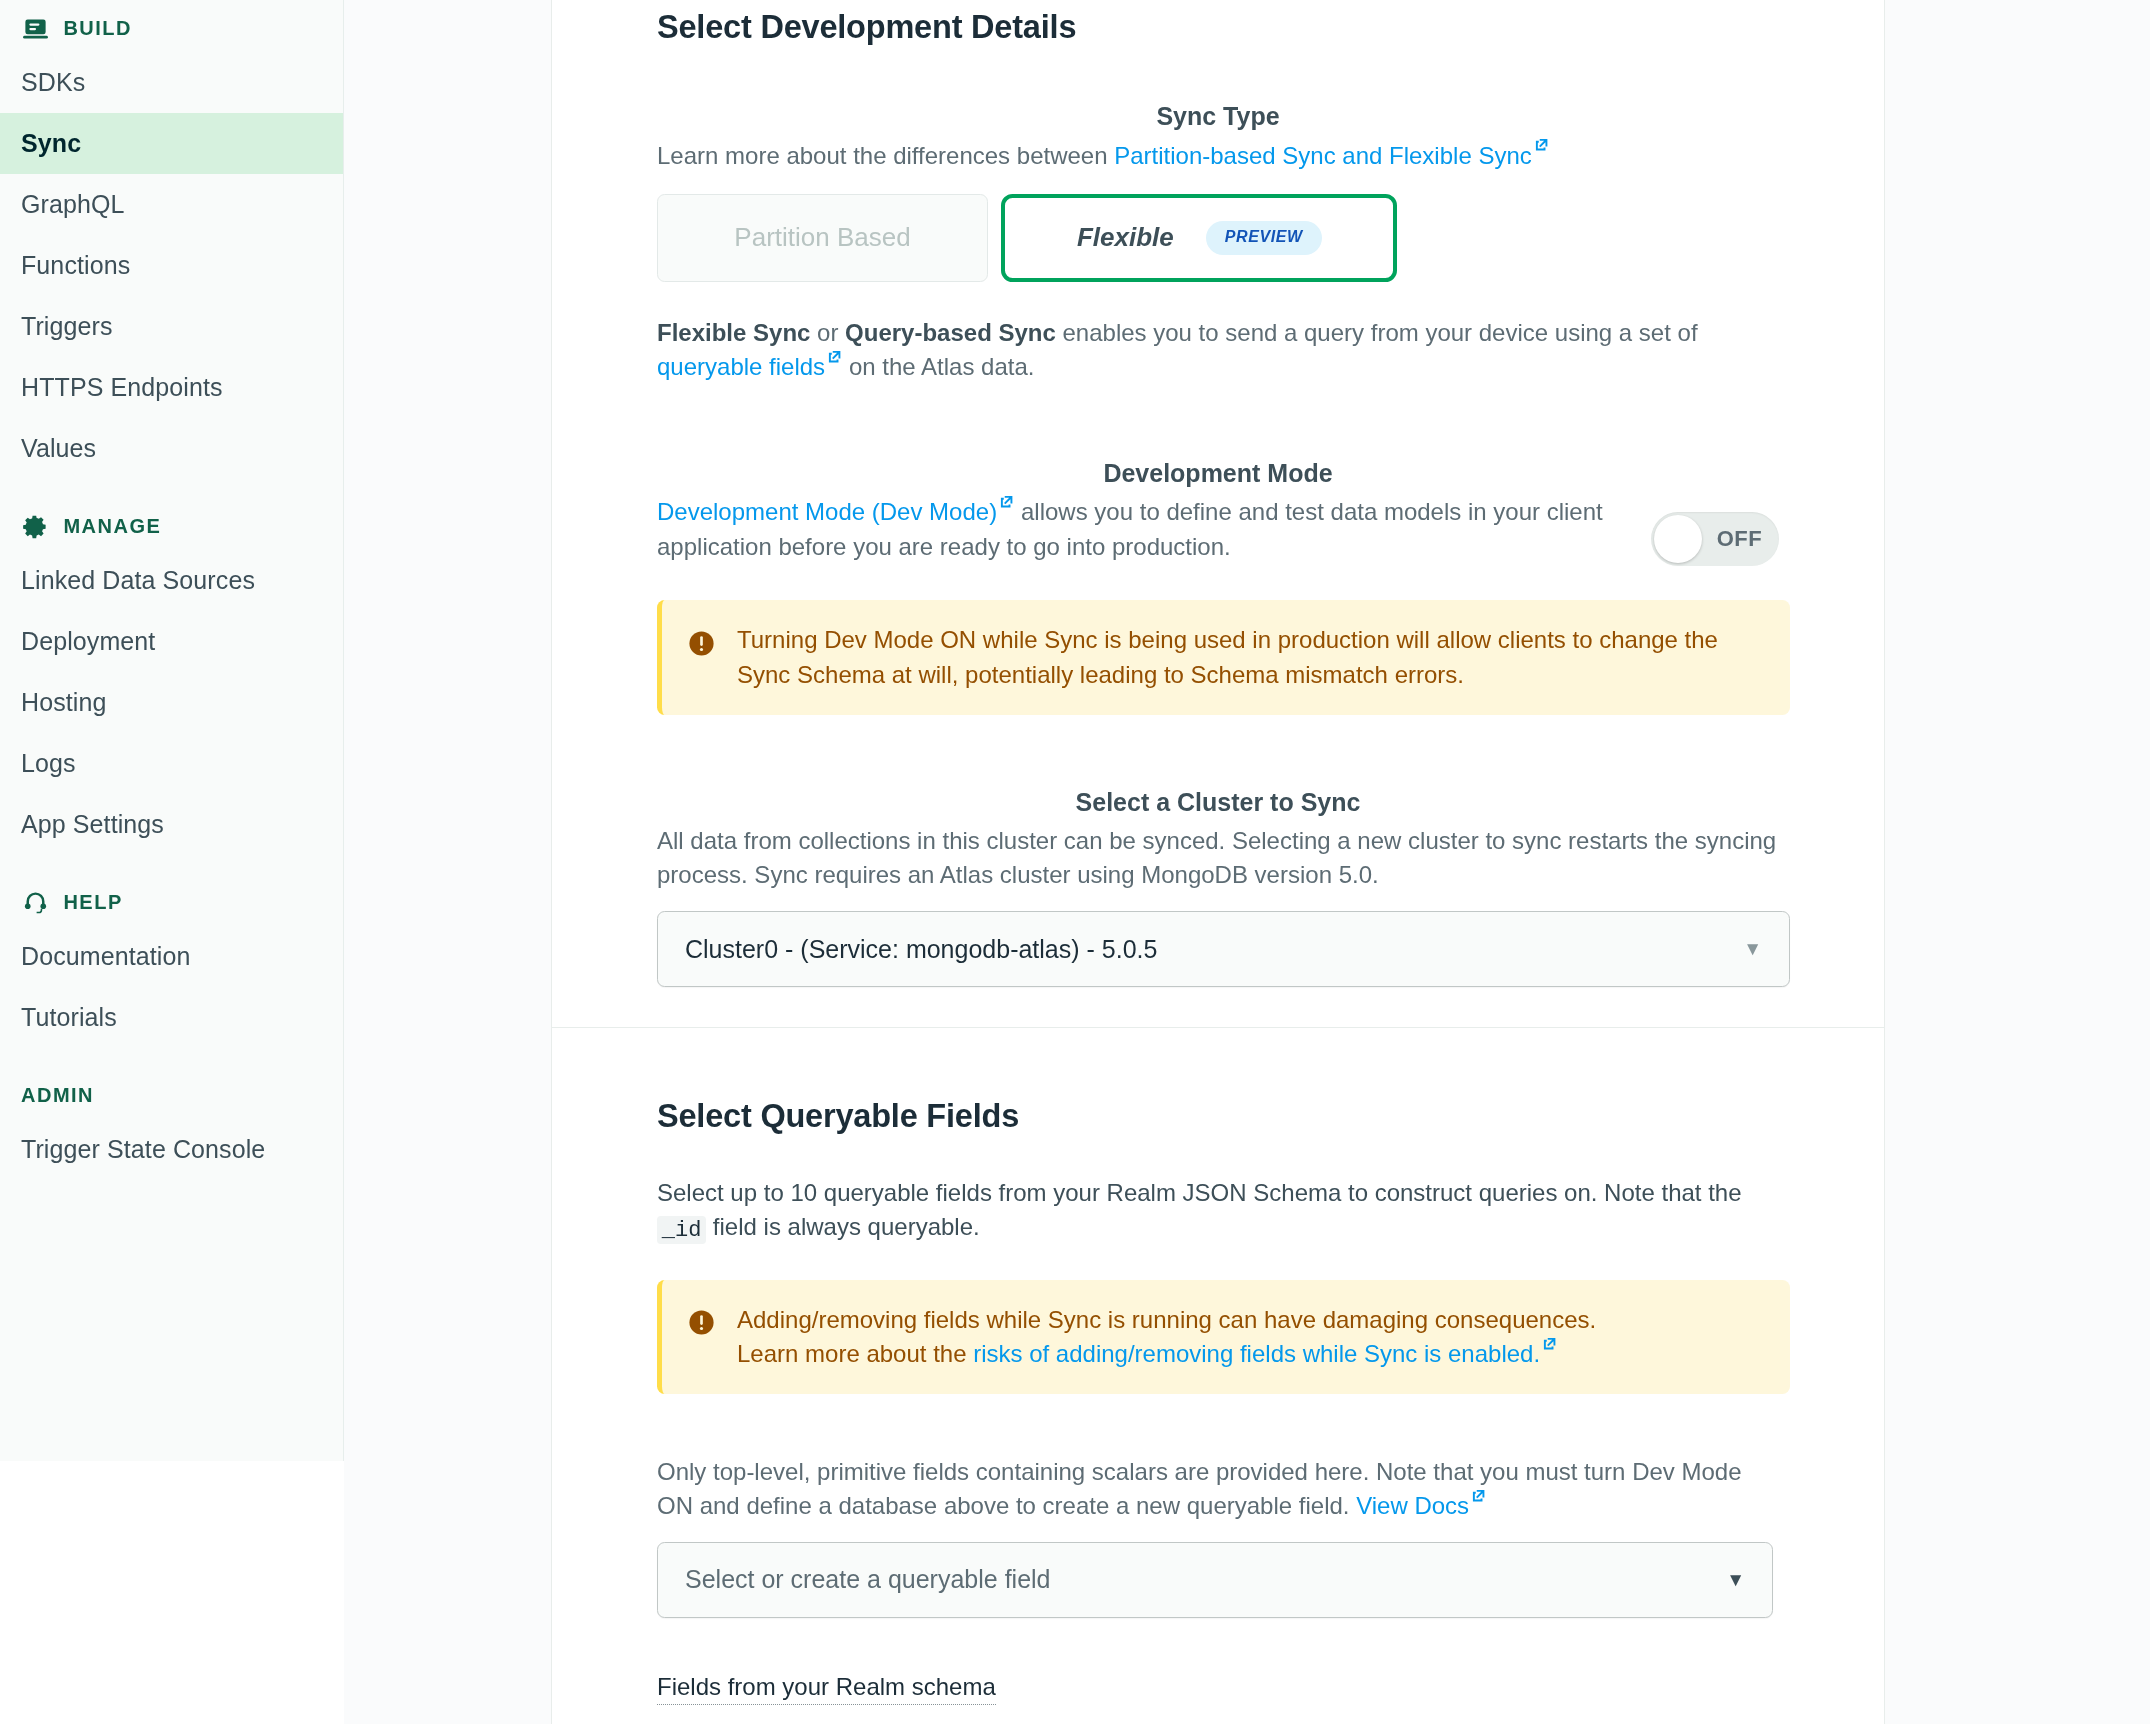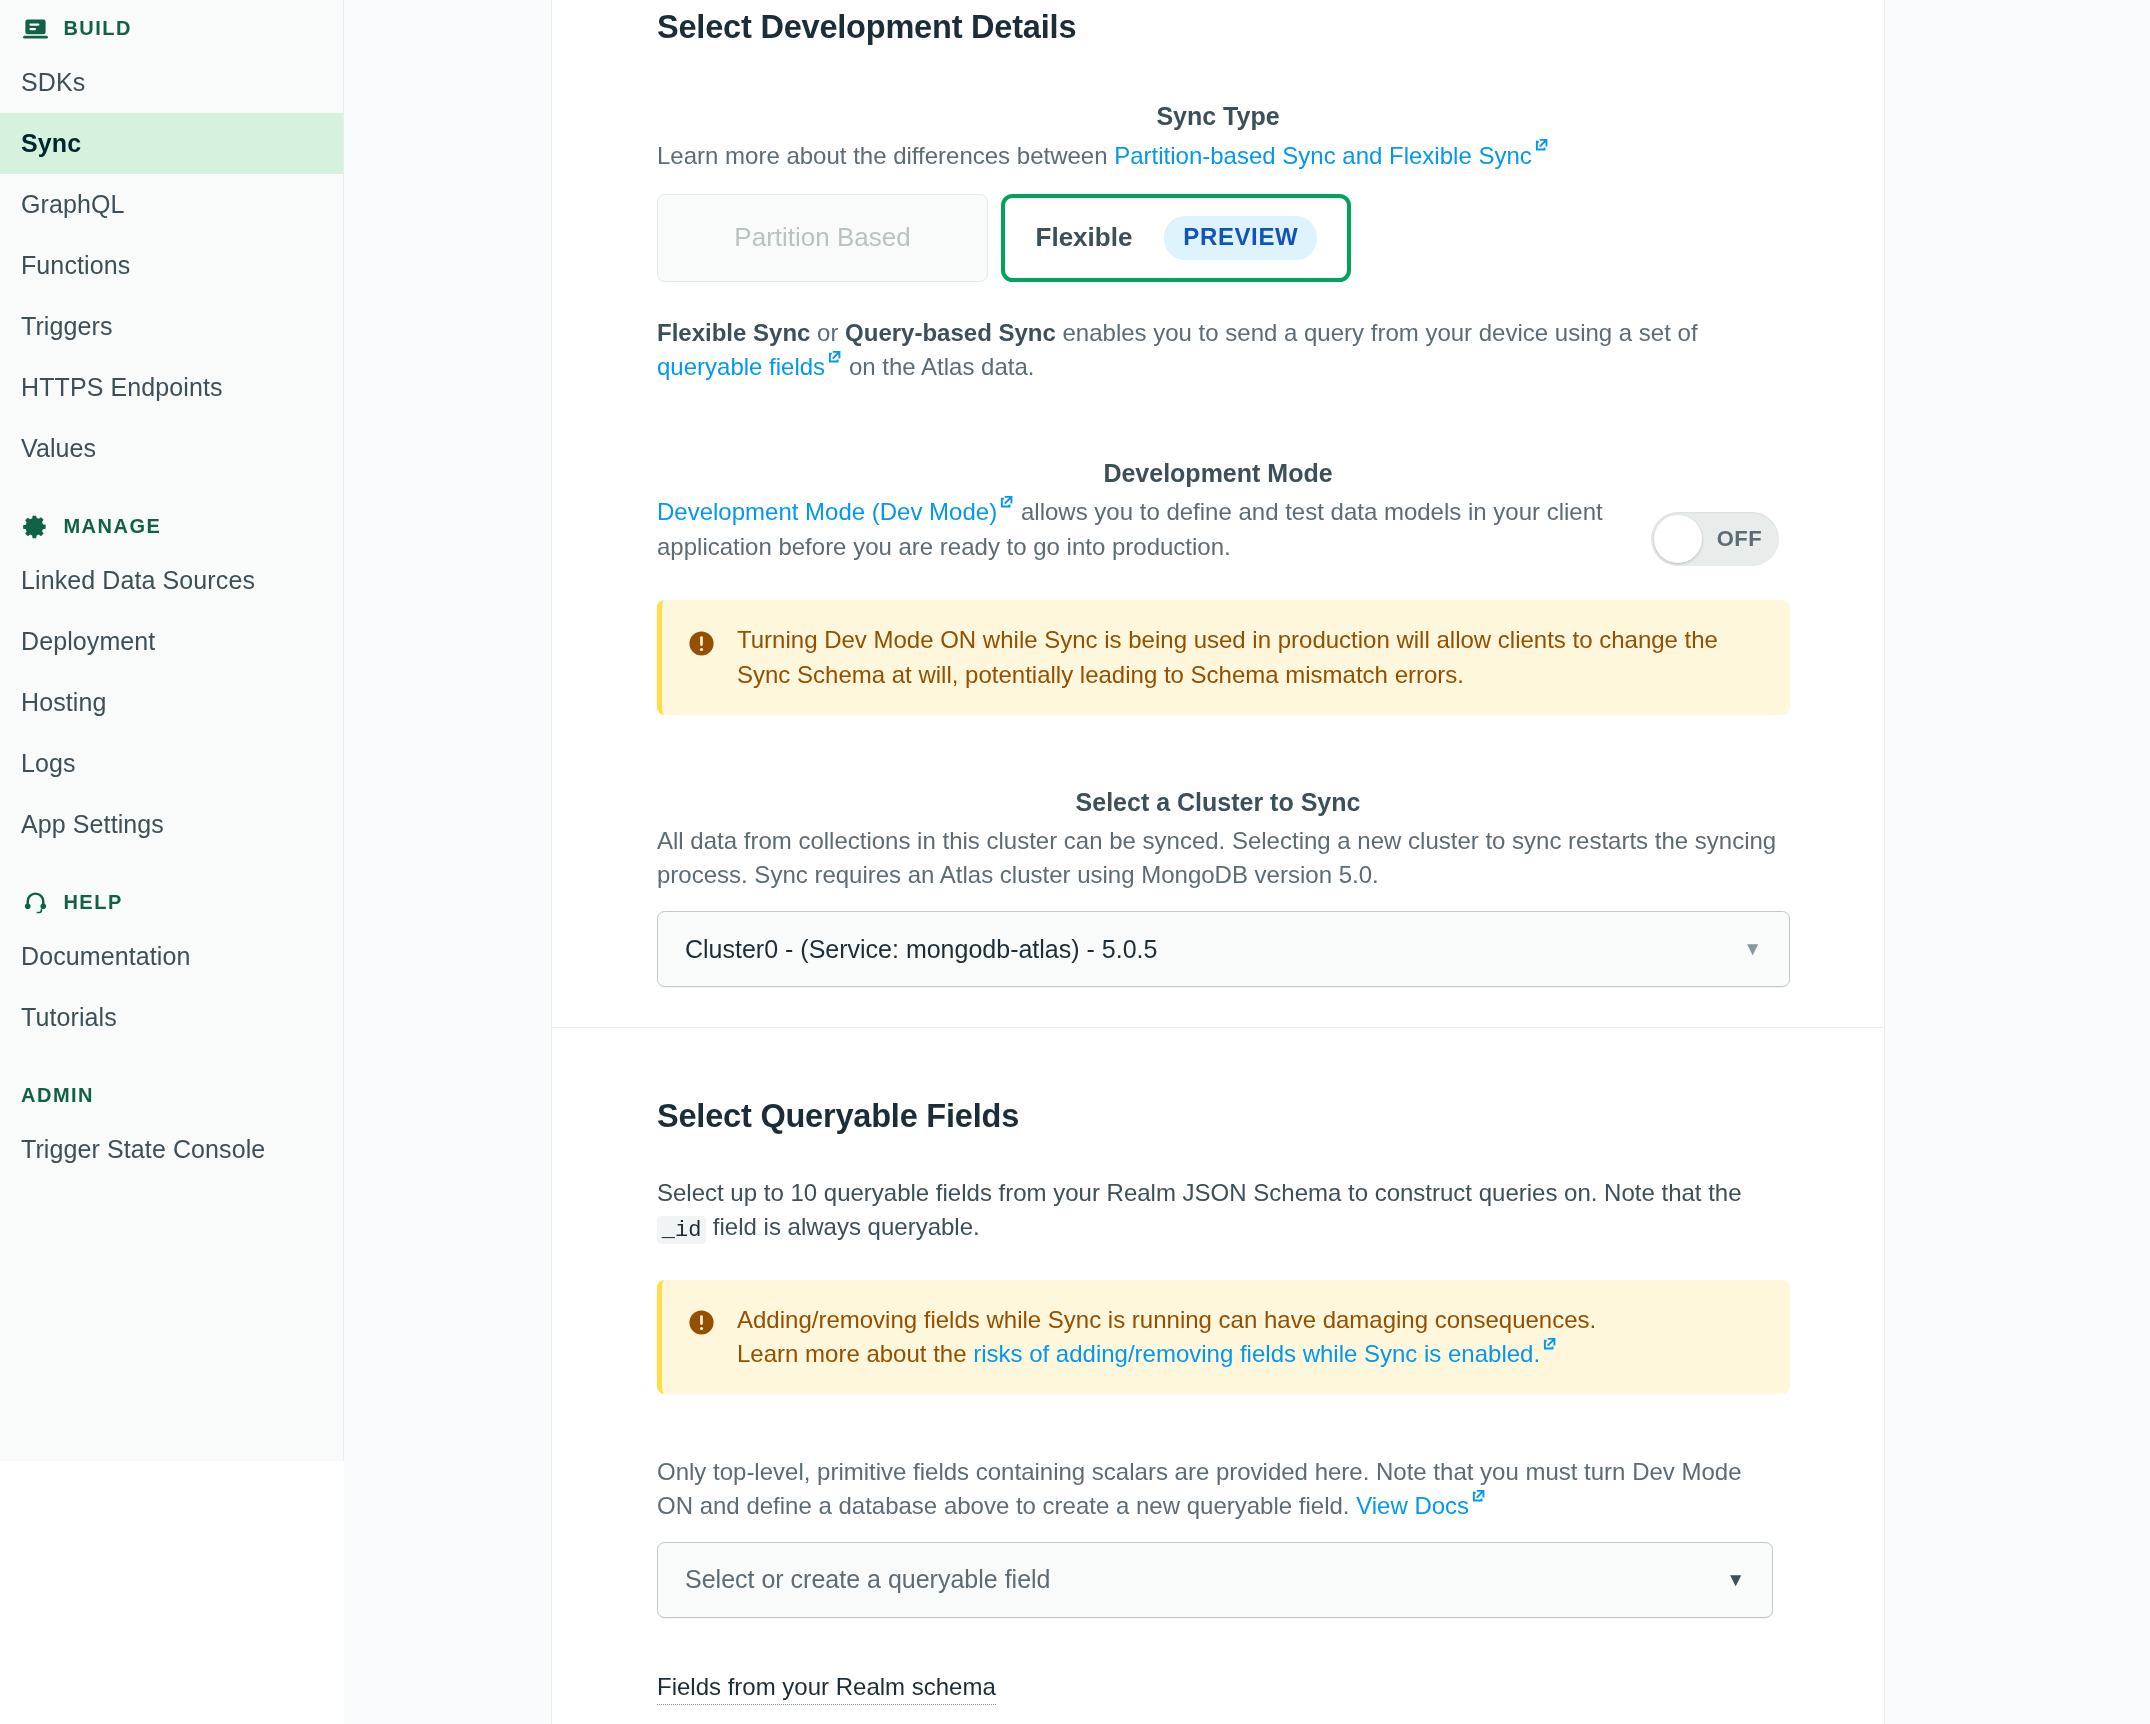--- a/index.html
+++ b/index.html
@@ -148,32 +148,33 @@
   }
   .sync-btn.partition {
     width: 331px;
     border: 1px solid #E3E9E8;
     border-radius: 7.6px;
     background: #F9FBFA;
     color: #B8C4C2;
   }
   .sync-btn.flexible {
     margin-left: 13.4px;
-    width: 350px;
+    width: 396px;
     border: 4.8px solid #00A35C;
     border-radius: 11.5px;
     background: #ffffff;
     color: #3D4F58;
     font-weight: 700;
     gap: 32px;
+    font-style: italic;
   }
   .preview-badge {
     background: #DEF3FC;
     color: #1254B7;
-    font-size: 24px;
+    font-size: 16px;
     font-weight: 700;
     letter-spacing: 0.6px;
     padding: 7.6px 19px 8.6px 19px;
     border-radius: 21px;
   }
 
   
   .devmode-row {
     display: flex;
     align-items: flex-start;

